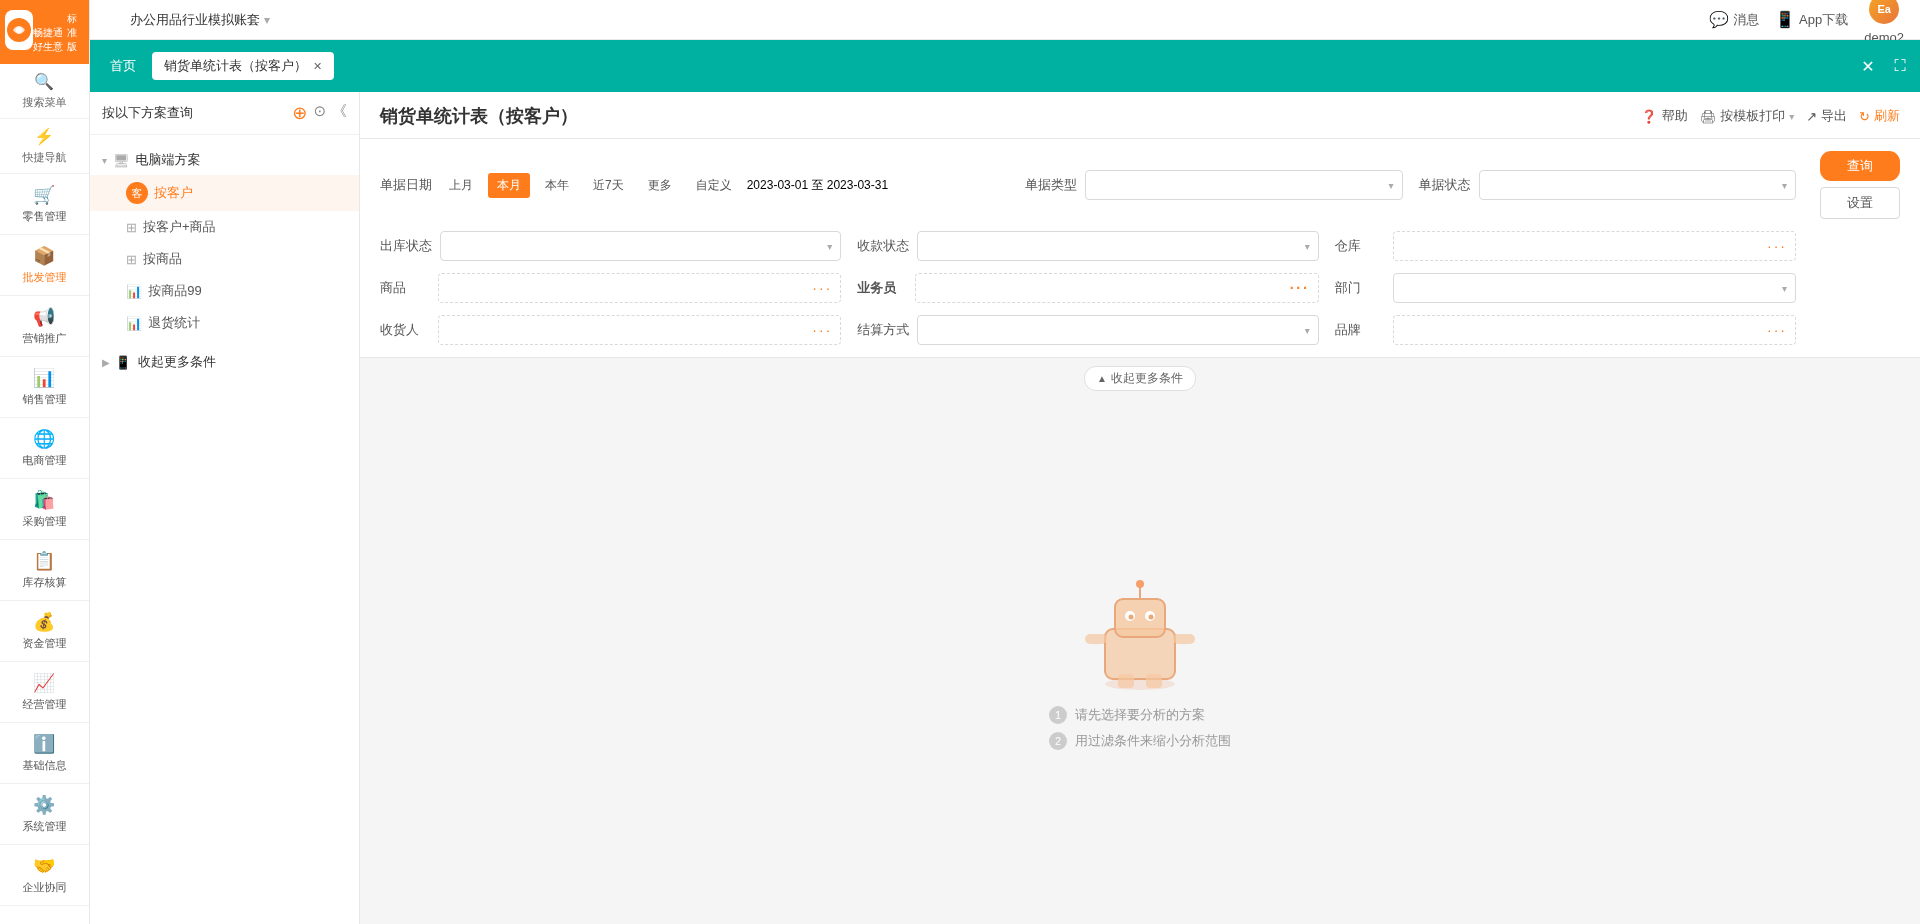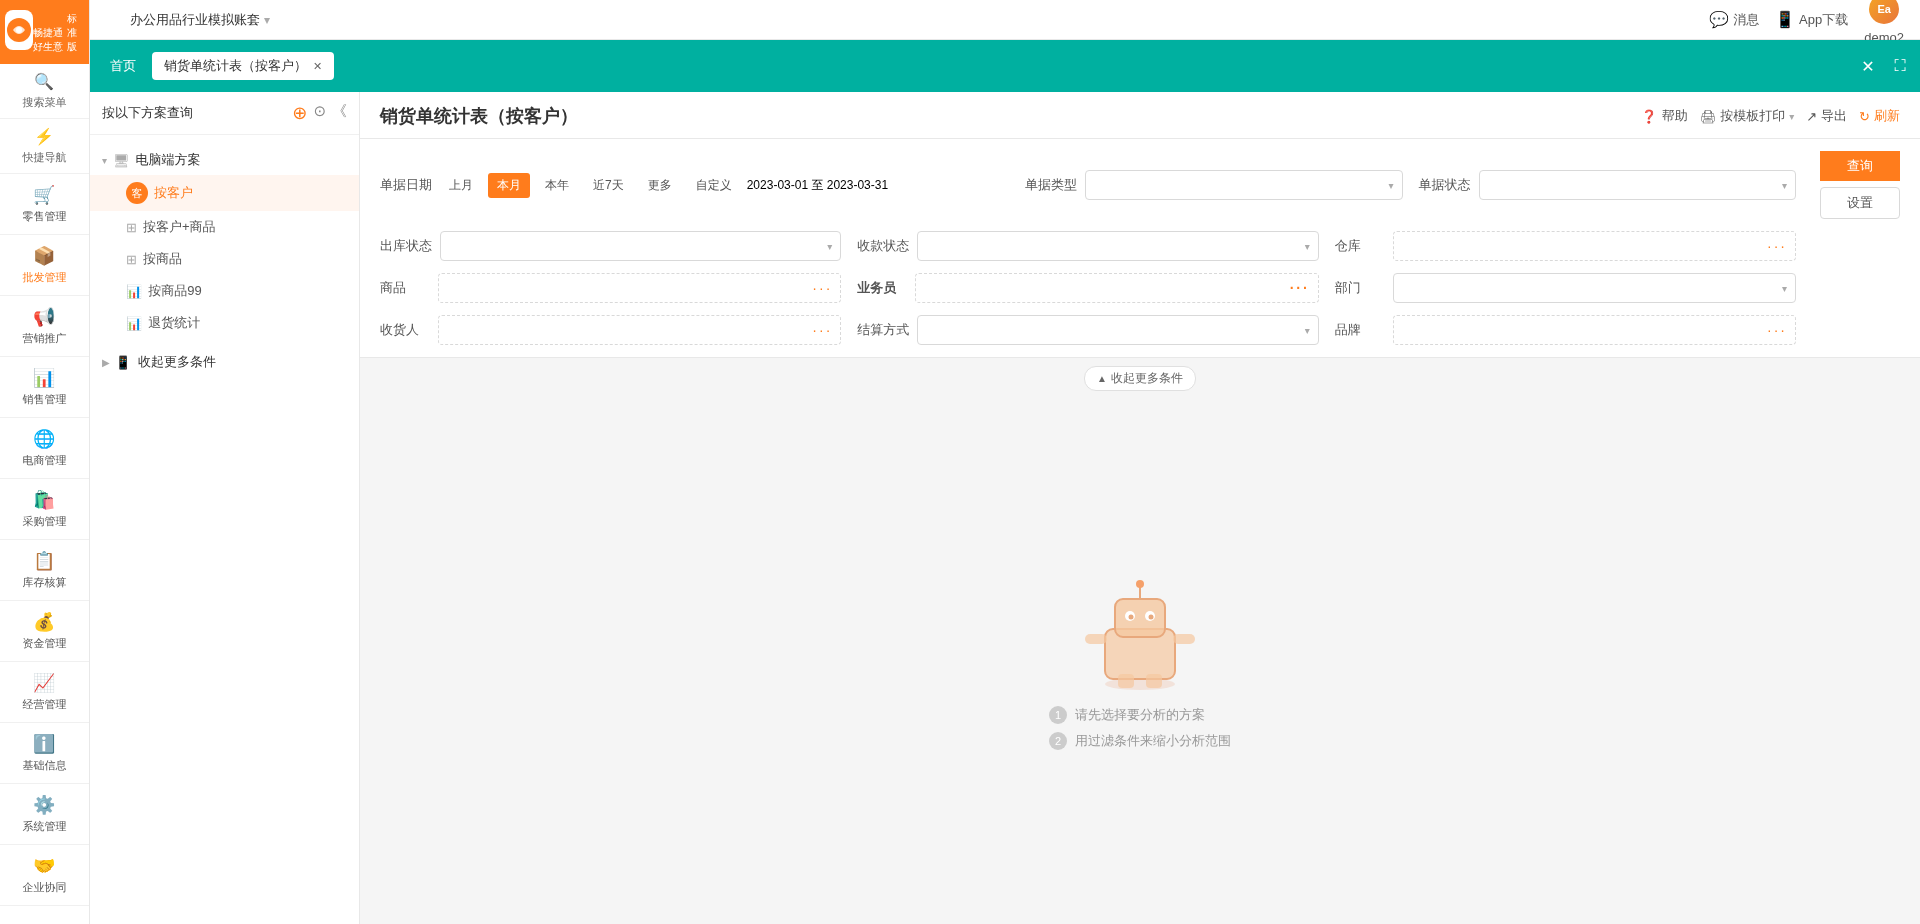--- a/index.html
+++ b/index.html
@@ -350,21 +350,21 @@
     .date-range {
       font-size: 12px;
       color: #000000;
     }
 
     
     .search-btn {
       background: #ff7c1c;
       color: white;
       border: none;
-      border-radius: 0;
+      border-radius: 11px;
       padding: 6px 20px;
       font-size: 13px;
       cursor: pointer;
       width: 80px;
     }
     .setting-btn {
       background: white;
       color: #555;
       border: 1px solid #d9d9d9;
       border-radius: 4px;

